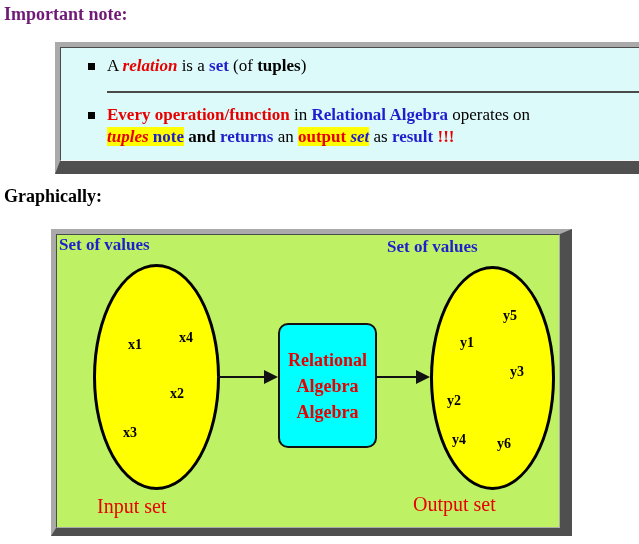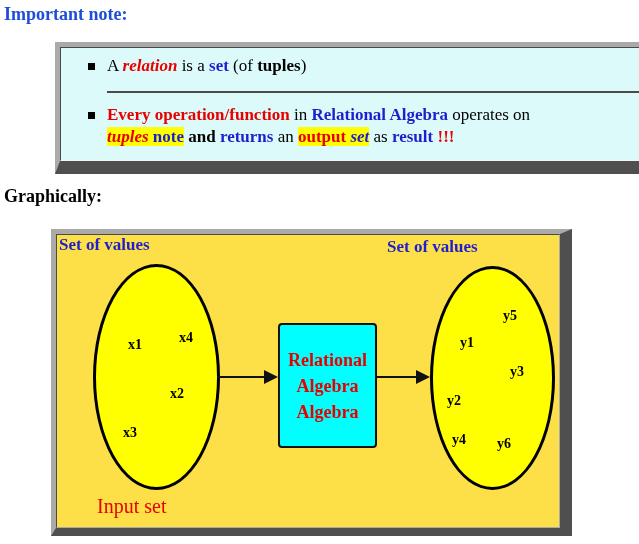--- a/index.html
+++ b/index.html
@@ -2,21 +2,21 @@
 <html><head>
 <meta charset="utf-8">
 <style>
   html,body{margin:0;padding:0;background:#fff;}
   .canvas{
     position:relative;width:639px;height:544px;background:#ffffff;overflow:hidden;
     font-family:"Liberation Serif","DejaVu Serif",serif;
   }
   
   .h-important{
-    position:absolute;left:4px;top:4px;font-size:18px;font-weight:bold;color:#1d4ed8;text-align:center;
+    position:absolute;left:4px;top:4px;font-size:18px;font-weight:bold;color:#701a75;text-align:center;
   }
   .h-graph{
     position:absolute;left:4px;top:186px;font-size:18px;font-weight:bold;color:#000000;
   }
   
   .panel3d{
     position:absolute;box-sizing:border-box;border-style:solid;
     border-color:#aaaaaa #4f4f4f #4f4f4f #aaaaaa;
   }
   .note-panel{
@@ -34,36 +34,36 @@
   .rd{color:#e80000;}
   .bl{color:#1e1ecf;}
   .b{font-weight:bold;}
   .i{font-style:italic;}
   .hl{background:#ffff00;}
   
   .diagram-panel{
     left:51px;top:229px;width:521px;height:307px;border-width:5px 12px 8px 5px;
   }
   .diagram-inner{
-    position:relative;width:100%;height:100%;box-sizing:border-box;background:#fde047;
+    position:relative;width:100%;height:100%;box-sizing:border-box;background:#bef264;
     border:1px solid #4a4a4a;border-bottom-color:#aaaaaa;border-right-color:#aaaaaa;
   }
   .set-title{
     position:absolute;font-size:17px;font-weight:bold;color:#1e1ecf;white-space:nowrap;
   }
   .ellipse{
     position:absolute;background:#ffff00;border:3px solid #000;border-radius:50%;
     box-sizing:border-box;
   }
   .el-item{
     position:absolute;font-size:14px;font-weight:bold;color:#000;white-space:nowrap;
   }
   .op-box{
     position:absolute;left:221px;top:88px;width:99px;height:125px;box-sizing:border-box;
-    background:#00ffff;border:2px solid #111;border-radius:4px;
+    background:#00ffff;border:2px solid #111;border-radius:10px;
     display:flex;flex-direction:column;justify-content:center;align-items:center;
   }
   .op-line{font-size:18px;font-weight:bold;color:#e80000;line-height:26px;white-space:nowrap;}
   .arrow-line{position:absolute;height:2px;background:#111;top:141px;}
   .arrow-head{
     position:absolute;width:0;height:0;top:135px;
     border-top:7px solid transparent;border-bottom:7px solid transparent;
     border-left:14px solid #111;
   }
   .set-caption{
@@ -125,17 +125,18 @@
         <div class="op-line">Algebra</div>
         <div class="op-line">Algebra</div>
       </div>
 
       <div class="arrow-line" style="left:160px;width:48px"></div>
       <div class="arrow-head" style="left:207px"></div>
       <div class="arrow-line" style="left:320px;width:40px"></div>
       <div class="arrow-head" style="left:359px"></div>
 
       <span class="set-caption" style="left:40px;top:260px">Input set</span>
+      <span class="set-caption" style="left:356px;top:258px">Output set</span>
 
     </div>
   </div>
 
 </div>
 
 </body></html>

